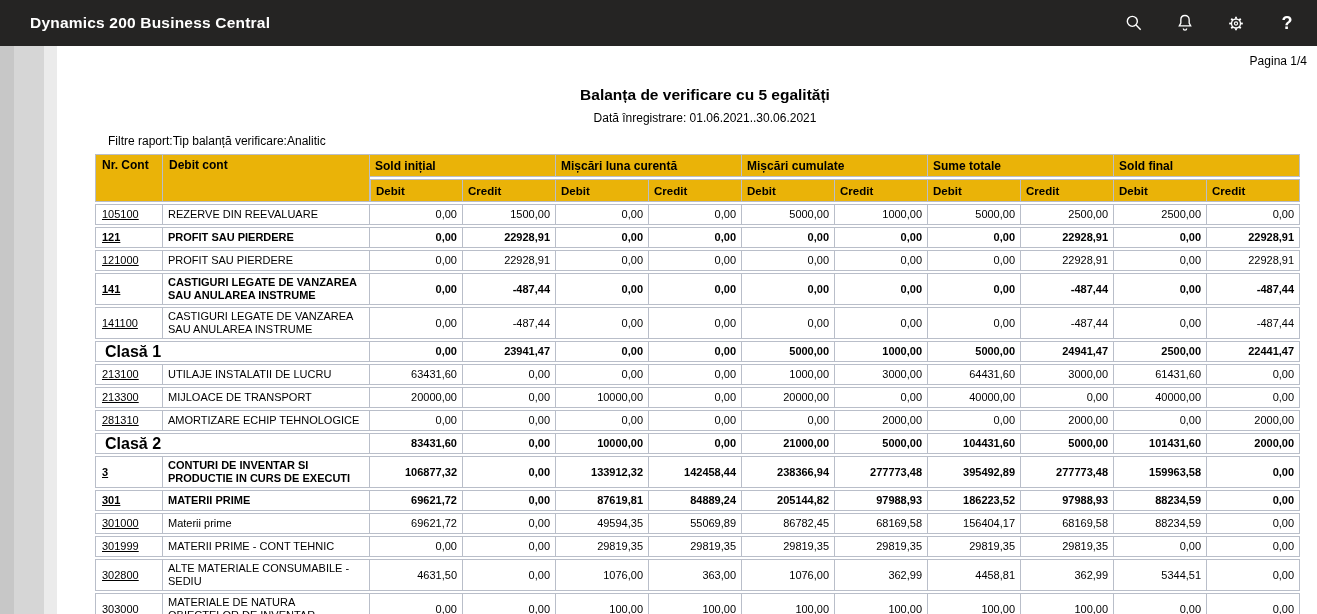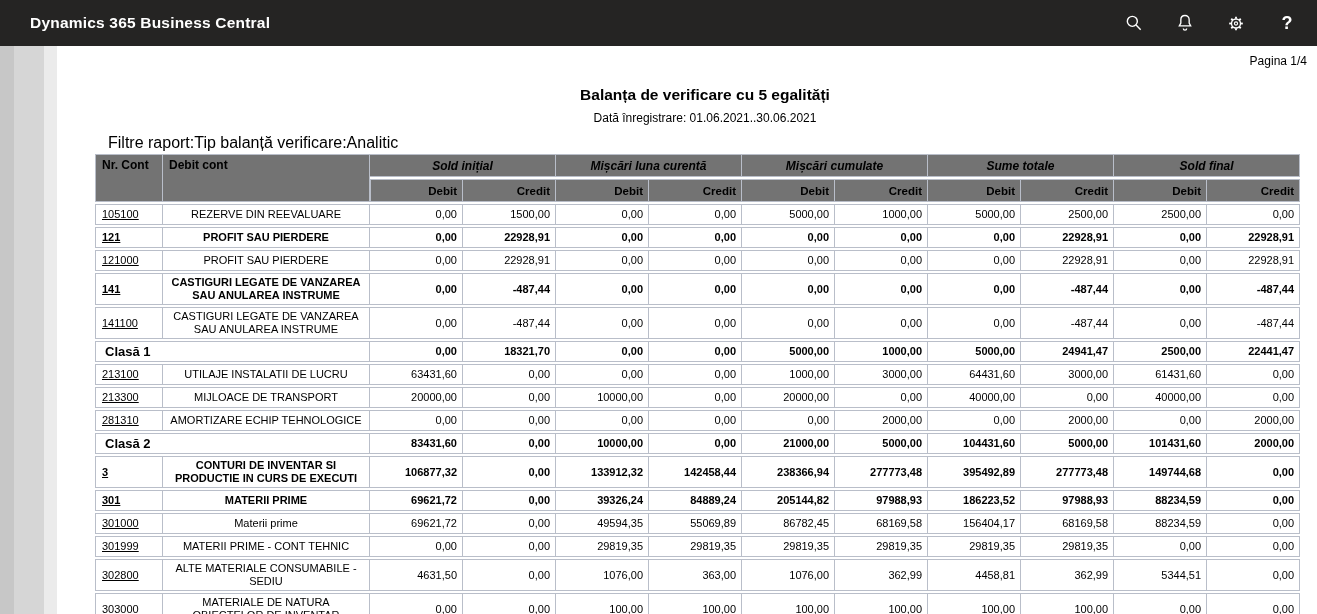--- a/index.html
+++ b/index.html
@@ -21,44 +21,44 @@
   .strip3{position:absolute;left:44px;top:0;width:13px;height:100%;background:#ebebeb;}
 
   .sliver{position:absolute;top:-13px;height:16px;overflow:hidden;font-size:11px;color:#1a1a1a;white-space:nowrap;}
   .sliver-left{left:115px;}
   .sliver-right{right:7px;}
 
   .pagina{position:absolute;top:8px;right:10px;font-size:12px;}
   .title-wrap{position:absolute;top:40px;left:0;width:1410px;text-align:center;}
   .report-title{font-size:15.5px;font-weight:bold;}
   .report-subtitle{font-size:12px;margin-top:7px;}
-  .filter-line{position:absolute;top:88px;left:108px;font-size:16px;}
+  .filter-line{position:absolute;top:88px;left:108px;font-size:12px;}
 
   
   .tbl-wrap{position:absolute;top:106px;left:95px;}
   table{border-collapse:separate;border-spacing:0 2px;table-layout:fixed;width:1205px;font-size:11px;}
   th,td{border-top:1px solid #b9bec9;border-bottom:1px solid #b9bec9;border-right:1px solid #b9bec9;
     padding:2px 5px;overflow:hidden;}
   th:first-child,td:first-child{border-left:1px solid #b9bec9;}
-  th{font-size:12px;font-weight:bold;background:#737373;}
+  th{font-size:12px;font-weight:bold;background:#eab308;}
   .h-left{text-align:left;vertical-align:top;padding-top:3px;padding-left:6px;}
-  .h-group{text-align:center;height:17px;font-style:italic;}
-  .h-dc{text-align:right;font-size:11.5px;height:17px;}
+  .h-group{text-align:left;height:17px;}
+  .h-dc{text-align:left;font-size:11.5px;height:17px;}
   td{height:15px;line-height:13px;vertical-align:middle;background:#fff;}
   .c-nr{text-align:left;padding-left:6px;text-decoration:underline;}
-  .c-name{text-align:center;}
+  .c-name{text-align:left;}
   .c-num{text-align:right;}
   tr.bold td{font-weight:bold;}
-  td.total-label{font-weight:bold;padding-left:9px;font-size:13px;}
+  td.total-label{font-weight:bold;padding-left:9px;font-size:16px;}
 </style>
 </head>
 <body>
 
 <div class="topbar">
-  <div class="app-title">Dynamics 365 Business Central</div>
+  <div class="app-title">Dynamics 200 Business Central</div>
   <div class="topbar-icons">
     <div class="tb-icon">
       <svg width="20" height="20" viewBox="0 0 24 24" fill="none" stroke="#ffffff" stroke-width="1.7">
         <circle cx="10" cy="10" r="6"></circle>
           <line x1="14.5" y1="14.5" x2="20" y2="20"></line>
       </svg>
     </div>
     <div class="tb-icon">
       <svg width="20" height="20" viewBox="0 0 24 24" fill="none" stroke="#ffffff" stroke-width="1.6">
         <path d="M12 3c-3 0-5 2.3-5 5.2V12l-1.8 3.4h13.6L17 12V8.2C17 5.3 15 3 12 3z"></path>
@@ -210,21 +210,21 @@
             <td class="c-num">0,00</td>
             <td class="c-num">0,00</td>
             <td class="c-num">0,00</td>
             <td class="c-num">-487,44</td>
             <td class="c-num">0,00</td>
             <td class="c-num">-487,44</td>
           </tr>
           <tr class="bold">
             <td colspan="2" class="total-label">Clasă 1</td>
             <td class="c-num">0,00</td>
-            <td class="c-num">18321,70</td>
+            <td class="c-num">23941,47</td>
             <td class="c-num">0,00</td>
             <td class="c-num">0,00</td>
             <td class="c-num">5000,00</td>
             <td class="c-num">1000,00</td>
             <td class="c-num">5000,00</td>
             <td class="c-num">24941,47</td>
             <td class="c-num">2500,00</td>
             <td class="c-num">22441,47</td>
           </tr>
           <tr>
@@ -286,29 +286,29 @@
             <td class="c-nr">3</td>
             <td class="c-name">CONTURI DE INVENTAR SI PRODUCTIE IN CURS DE EXECUTI</td>
             <td class="c-num">106877,32</td>
             <td class="c-num">0,00</td>
             <td class="c-num">133912,32</td>
             <td class="c-num">142458,44</td>
             <td class="c-num">238366,94</td>
             <td class="c-num">277773,48</td>
             <td class="c-num">395492,89</td>
             <td class="c-num">277773,48</td>
-            <td class="c-num">149744,68</td>
+            <td class="c-num">159963,58</td>
             <td class="c-num">0,00</td>
           </tr>
           <tr class="bold">
             <td class="c-nr">301</td>
             <td class="c-name">MATERII PRIME</td>
             <td class="c-num">69621,72</td>
             <td class="c-num">0,00</td>
-            <td class="c-num">39326,24</td>
+            <td class="c-num">87619,81</td>
             <td class="c-num">84889,24</td>
             <td class="c-num">205144,82</td>
             <td class="c-num">97988,93</td>
             <td class="c-num">186223,52</td>
             <td class="c-num">97988,93</td>
             <td class="c-num">88234,59</td>
             <td class="c-num">0,00</td>
           </tr>
           <tr>
             <td class="c-nr">301000</td>

